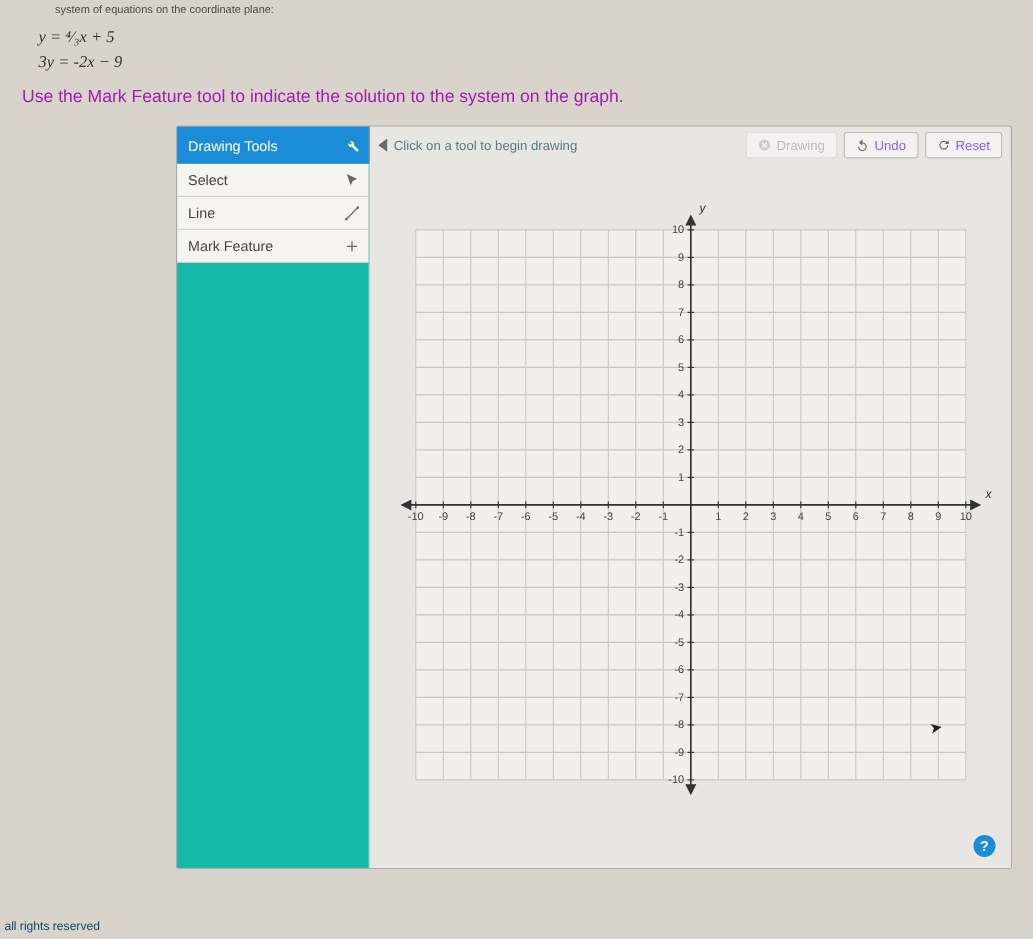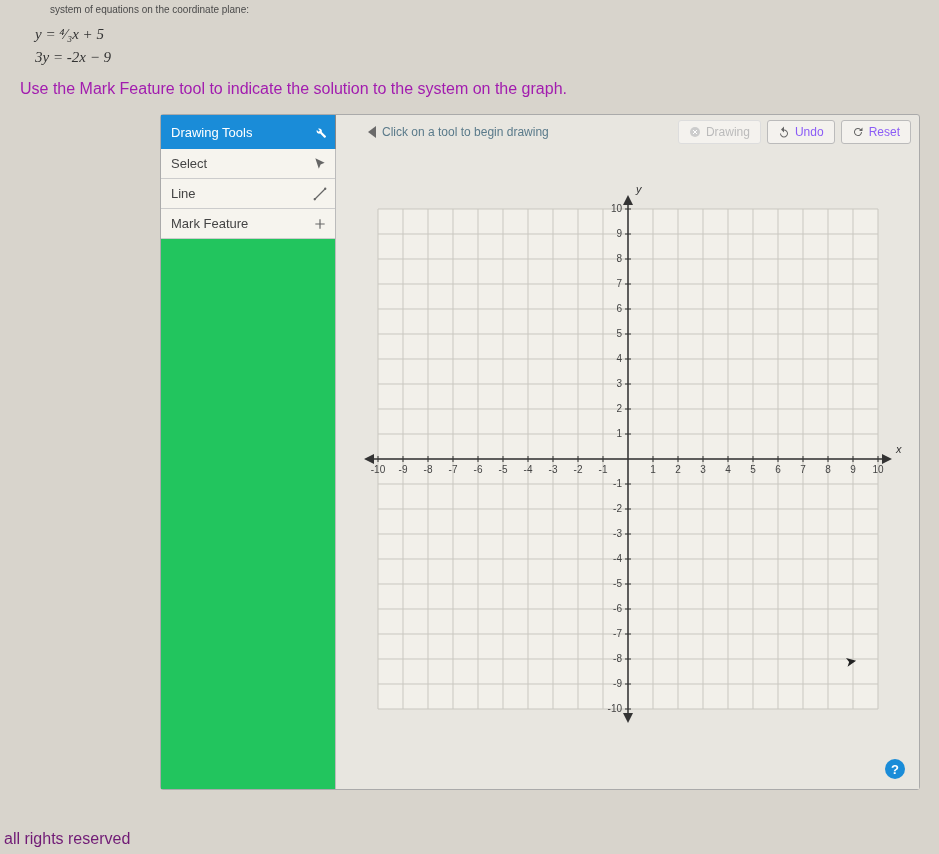--- a/index.html
+++ b/index.html
@@ -35,21 +35,20 @@
       background: #e8e6e0;
       border: 1px solid #aaa;
       border-radius: 3px;
       display: flex;
       flex-direction: column;
       position: relative;
     }
     .tool-top {
       display: flex;
       height: 34px;
-      gap: 24px;
     }
     .drawing-tools-header {
       width: 175px;
       background: #1a8cd8;
       color: #fff;
       font-size: 13px;
       display: flex;
       align-items: center;
       justify-content: space-between;
       padding: 0 8px 0 10px;
@@ -96,21 +95,21 @@
       gap: 5px;
       cursor: pointer;
     }
     .top-btn.disabled { color: #bbb; border-color: #ddd; cursor: default; }
     .main-area {
       display: flex;
       min-height: 640px;
     }
     .tool-sidebar {
       width: 175px;
-      background: #22c55e;
+      background: #14b8a6;
       border-right: 1px solid #bbb;
     }
     .tool-row {
       display: flex;
       justify-content: space-between;
       align-items: center;
       padding: 7px 8px 7px 10px;
       border-bottom: 1px solid #ccc;
       font-size: 13px;
       color: #444;
@@ -140,22 +139,22 @@
       background: #1a8cd8;
       color: #fff;
       font-weight: bold;
       font-size: 13px;
       display:flex; align-items:center; justify-content:center;
       cursor: pointer;
     }
     .footer {
       position: absolute;
       left: 0; bottom: 6px;
-      font-size: 16px;
-      color: #701a75;
+      font-size: 11px;
+      color: #0c4a6e;
       padding-left: 4px;
     }
     .cursor-ptr {
       position: absolute;
       right: 62px;
       bottom: 120px;
       font-size: 14px;
       color: #222;
       transform: rotate(-10deg);
     }

